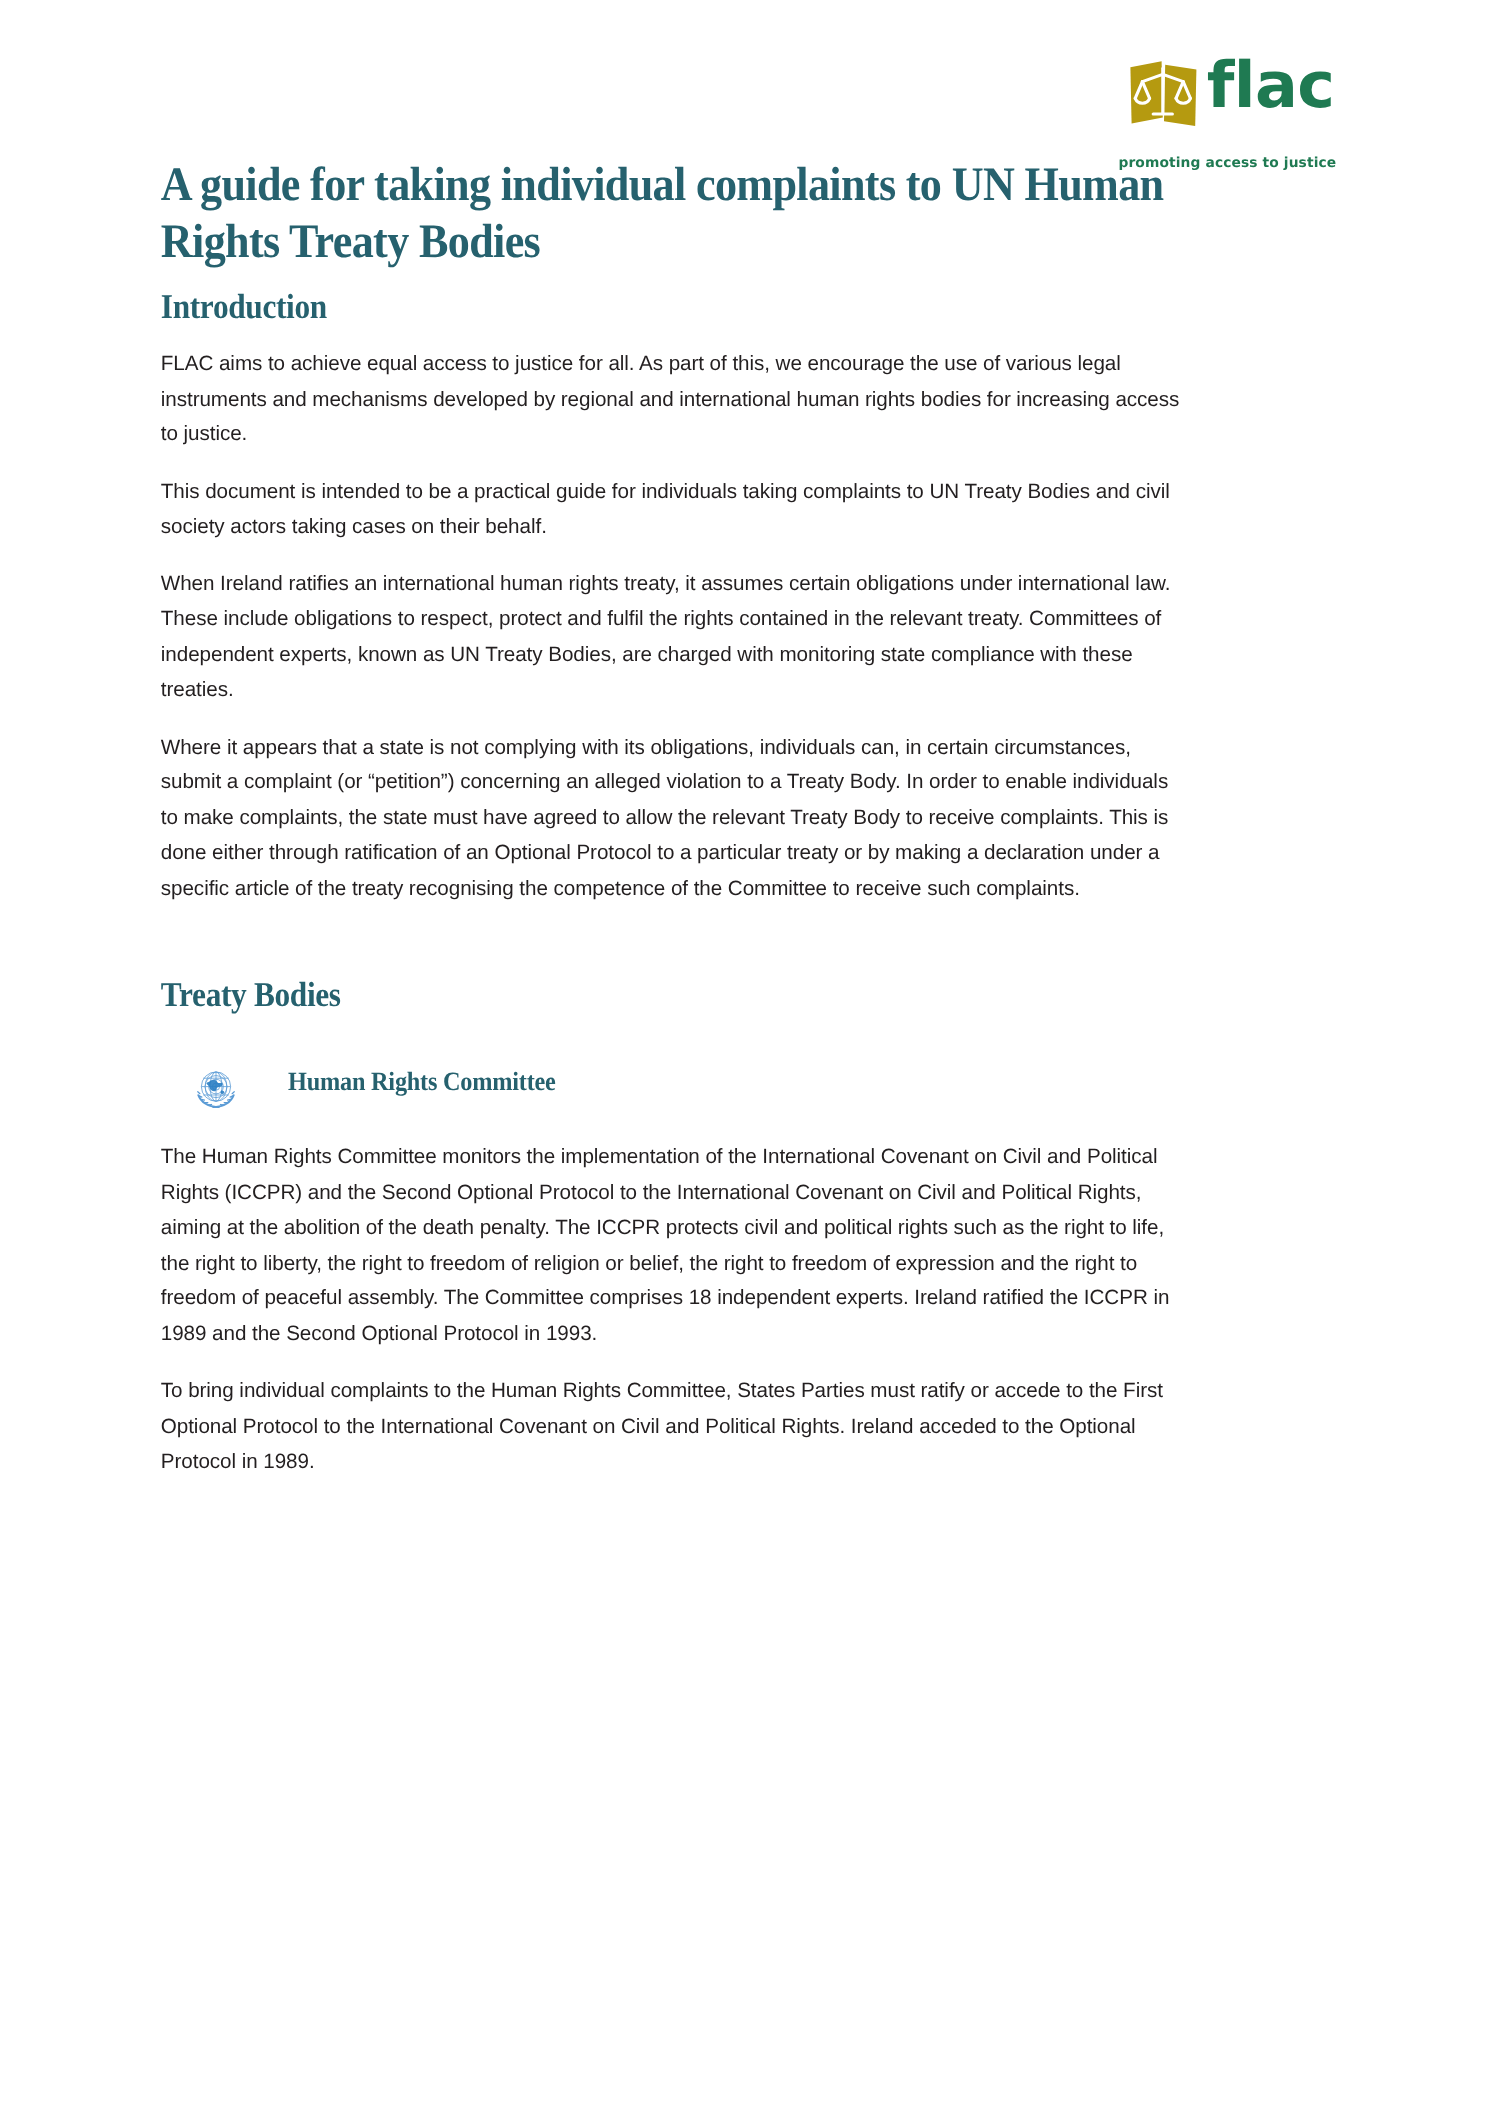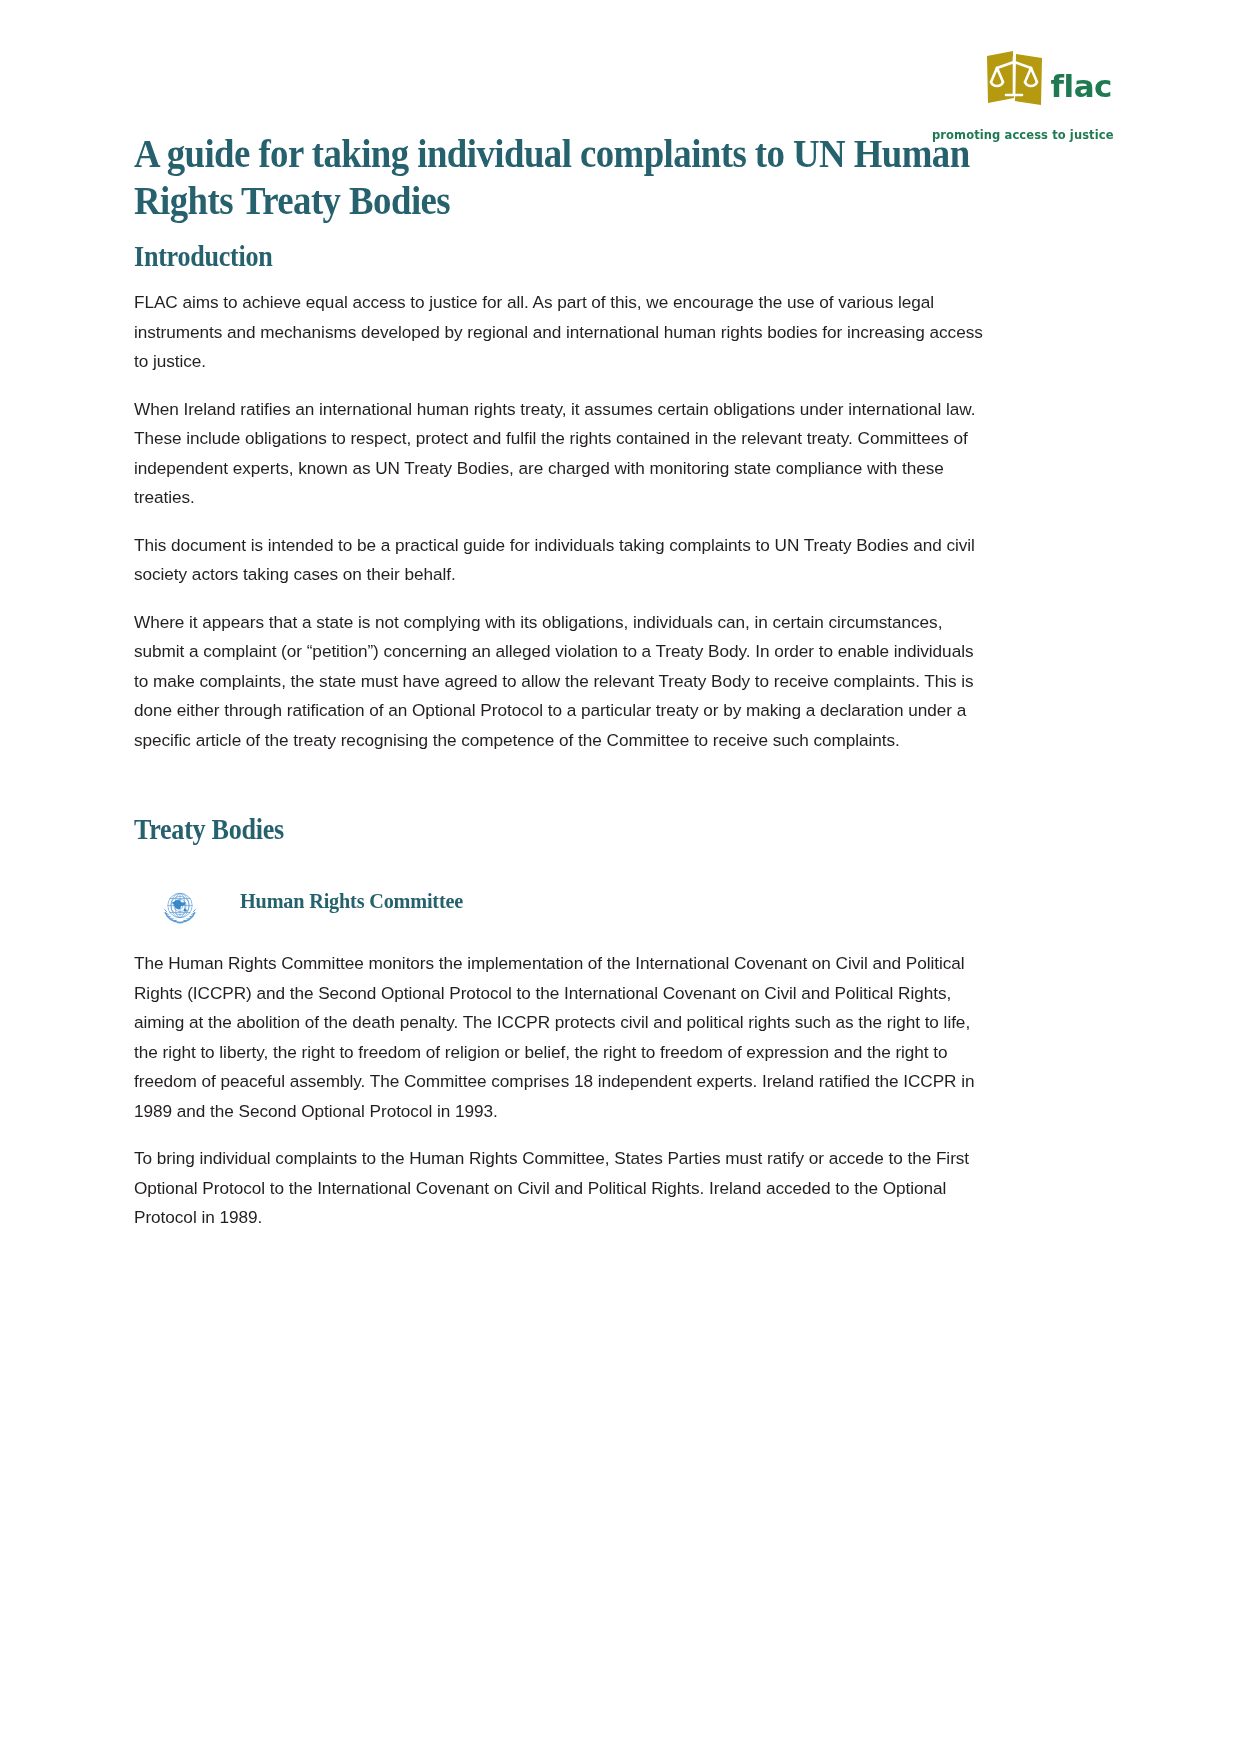--- a/index.html
+++ b/index.html
@@ -38,26 +38,26 @@
   .logo-mark {
     position: relative;
     width: 62px;
     height: 62px;
     flex: 0 0 auto;
   }
   .logo-mark svg { display: block; }
   .logo-word {
     font-family: "DejaVu Sans", sans-serif;
     font-weight: bold;
-    font-size: 31px;
+    font-size: 53px;
     line-height: 44px;
     color: #1f7a52;
     letter-spacing: -0.5px;
     margin-left: 6px;
-    margin-bottom: 2px;
+    margin-bottom: 16px;
   }
   .logo-tagline {
     margin-top: 18px;
     text-align: right;
     font-family: "DejaVu Sans", sans-serif;
     font-weight: bold;
     font-size: 11.5px;
     letter-spacing: 0.1px;
     color: #1f7a52;
     white-space: nowrap;
@@ -163,22 +163,22 @@
     <div class="logo-tagline">promoting access to justice</div>
   </div>
 
   <div class="content">
 
     <h1 class="doc-title">A guide for taking individual complaints to UN Human Rights Treaty Bodies</h1>
 
     <h2 class="section-heading">Introduction</h2>
 
     <p class="body-text">FLAC aims to achieve equal access to justice for all. As part of this, we encourage the use of various legal instruments and mechanisms developed by regional and international human rights bodies for increasing access to justice.</p>
+    <p class="body-text">This document is intended to be a practical guide for individuals taking complaints to UN Treaty Bodies and civil society actors taking cases on their behalf.</p>
     <p class="body-text">When Ireland ratifies an international human rights treaty, it assumes certain obligations under international law. These include obligations to respect, protect and fulfil the rights contained in the relevant treaty. Committees of independent experts, known as UN Treaty Bodies, are charged with monitoring state compliance with these treaties.</p>
-    <p class="body-text">This document is intended to be a practical guide for individuals taking complaints to UN Treaty Bodies and civil society actors taking cases on their behalf.</p>
     <p class="body-text">Where it appears that a state is not complying with its obligations, individuals can, in certain circumstances, submit a complaint (or “petition”) concerning an alleged violation to a Treaty Body. In order to enable individuals to make complaints, the state must have agreed to allow the relevant Treaty Body to receive complaints. This is done either through ratification of an Optional Protocol to a particular treaty or by making a declaration under a specific article of the treaty recognising the competence of the Committee to receive such complaints.</p>
 
     <h2 class="section-heading spaced-top">Treaty Bodies</h2>
 
     <div class="treaty-entry">
       <div class="treaty-head">
         <span class="un-emblem">
           <svg width="40" height="40" viewBox="0 0 40 40" aria-hidden="true">
             <g stroke="#5b9bd5" stroke-width="0.7" fill="none" opacity="0.95">
               <circle cx="20" cy="18.5" r="12.2"></circle>

